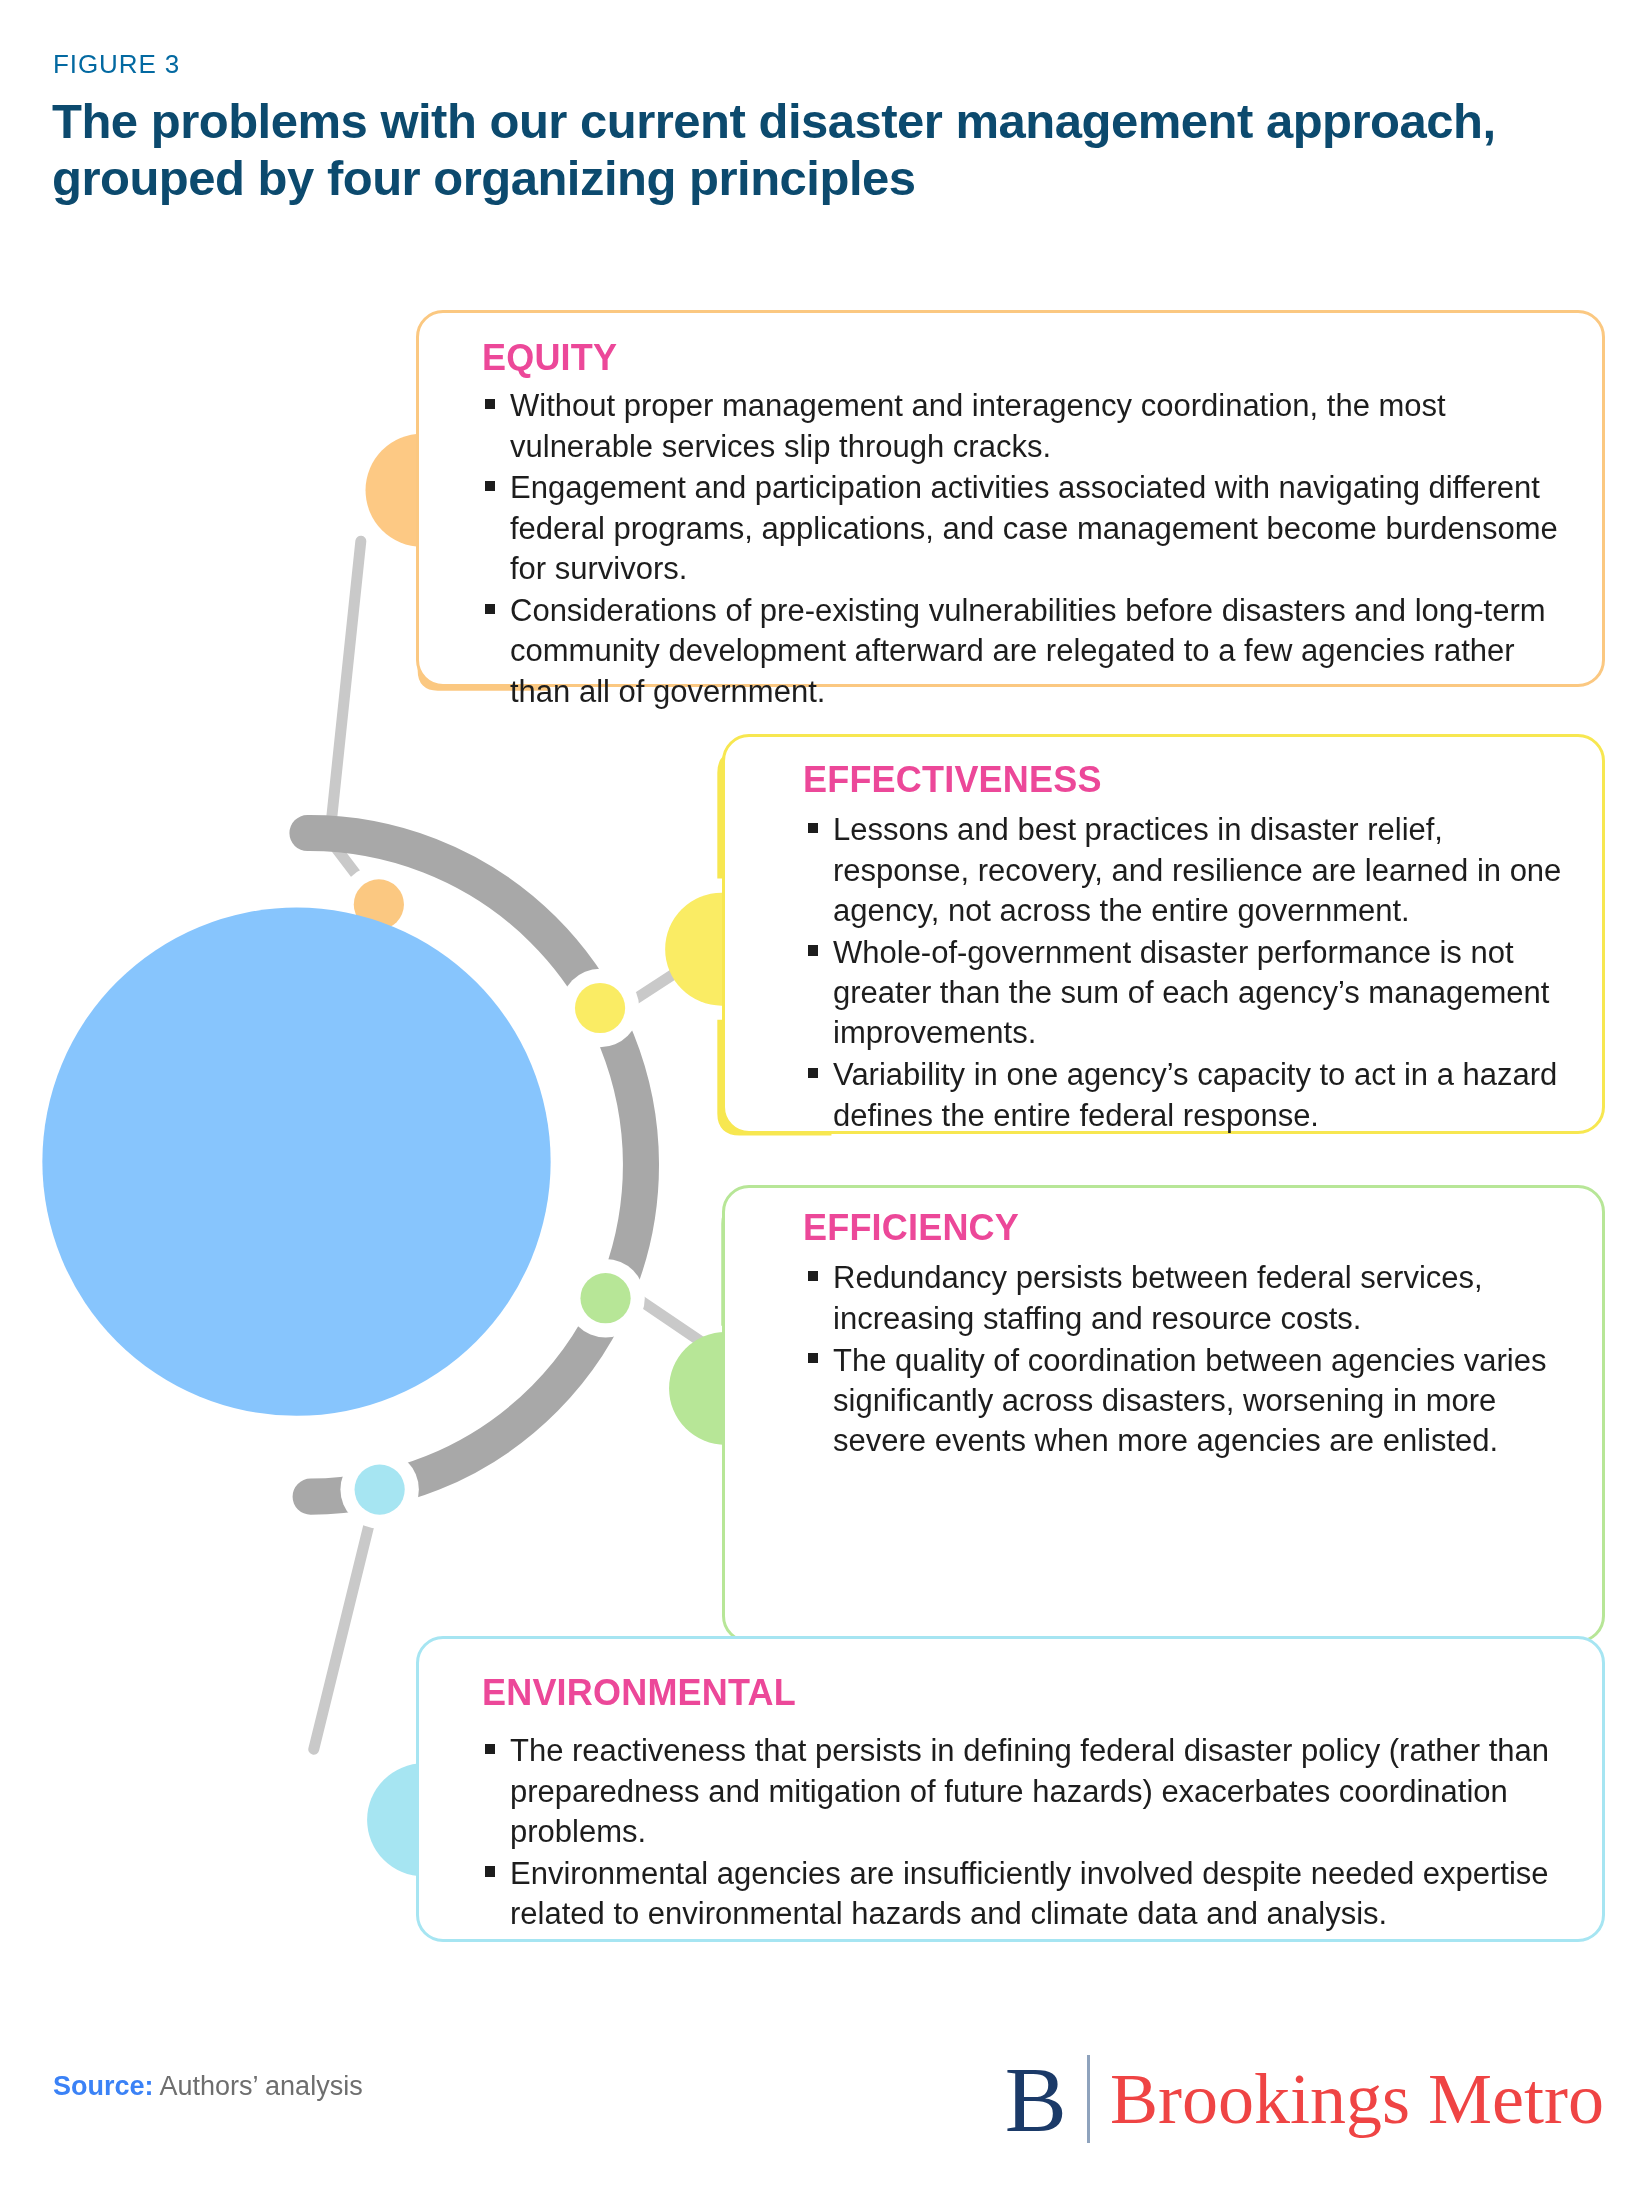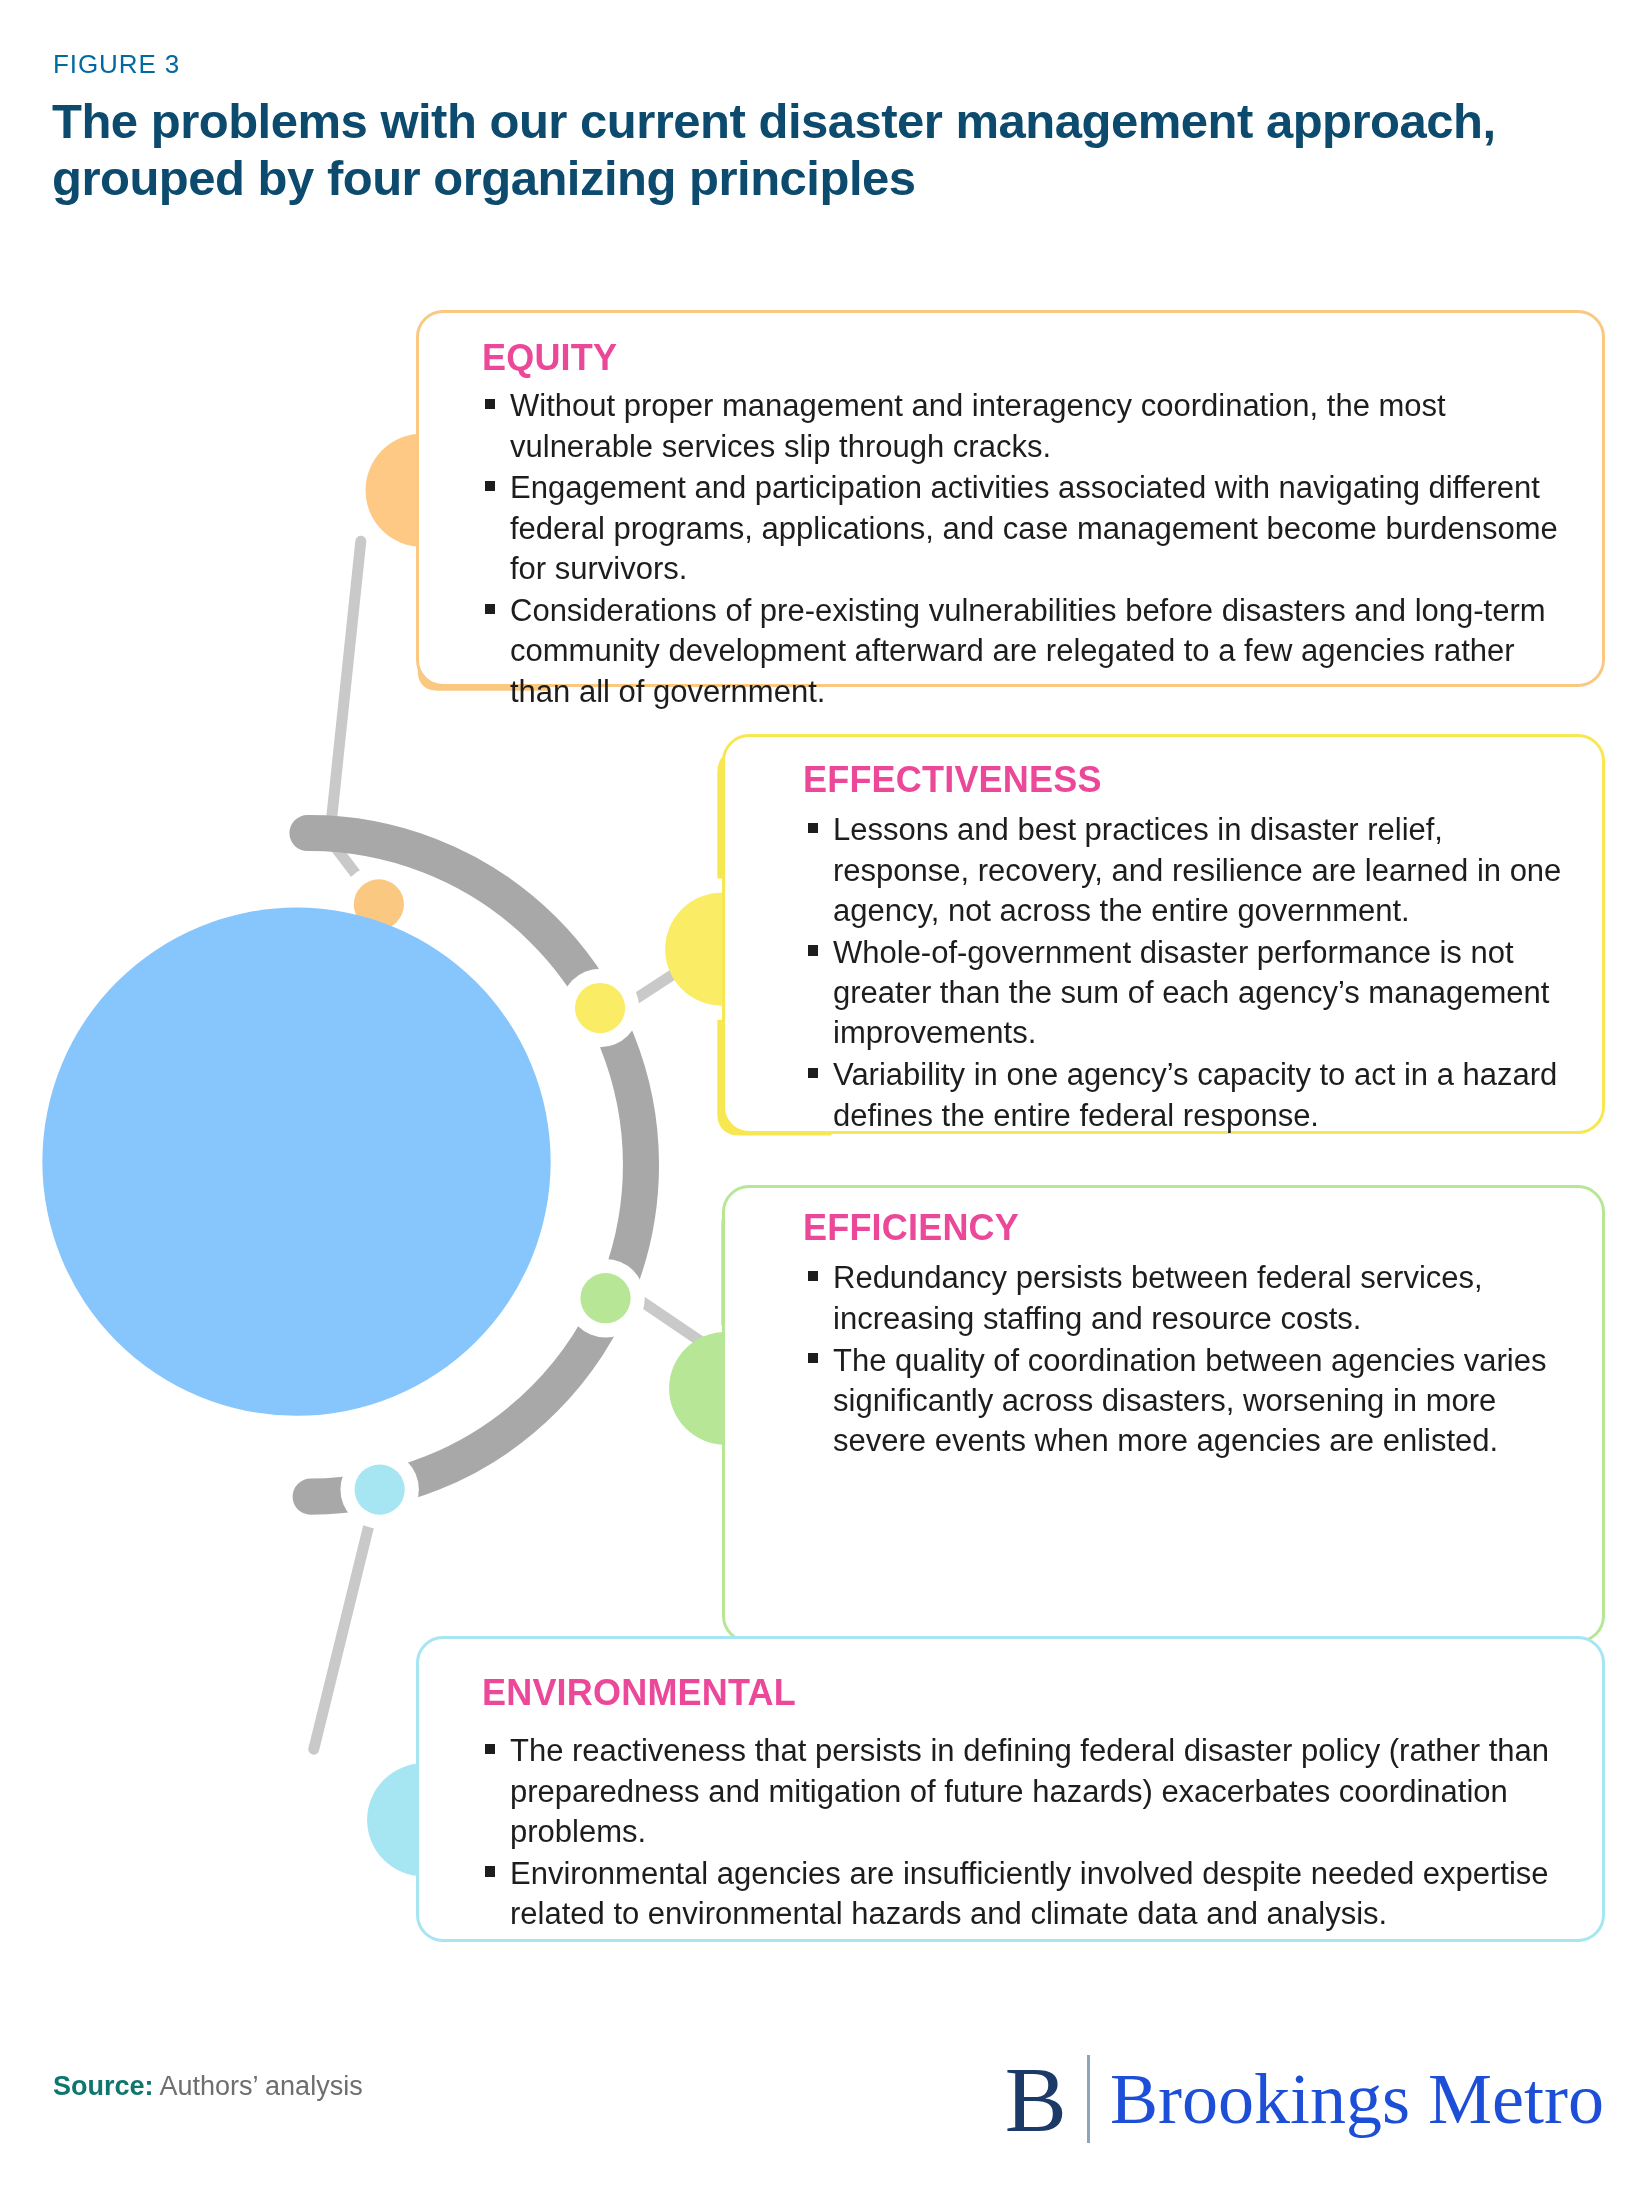--- a/index.html
+++ b/index.html
@@ -67,34 +67,34 @@
   
   #box-environmental{left:416px;top:1636px;width:1189px;height:306px;border-color:#A6E5F2;}
   #box-environmental .ptitle{margin:33px 0 17.3px 63px;font-size:36px;}
   #box-environmental .plist{margin:0 27px 0 61px;font-size:31px;line-height:1.3;}
   #box-environmental .plist li .bullet{top:12.6px;}
 
   
   .source{
     position:absolute;left:53px;top:2071px;font-size:27px;color:#6e6e6e;
   }
-  .source b{color:#0f766e;font-weight:700;}
+  .source b{color:#3b82f6;font-weight:700;}
   .logo{
     position:absolute;right:44px;top:2044px;height:110px;
     display:flex;align-items:center;color:#1c3d६a;
   }
   .logo-b{
     font-family:"Liberation Serif","DejaVu Serif",serif;
     font-size:93px;line-height:1;color:#1B3A68;font-weight:400;
     padding-right:20.4px;
   }
   .logo-div{width:2.4px;height:88px;background:#8fa3bd;}
   .logo-word{
     font-family:"Liberation Serif","DejaVu Serif",serif;
-    font-size:72px;line-height:1;color:#1d4ed8;padding-left:20.4px;white-space:nowrap;
+    font-size:72px;line-height:1;color:#ef4444;padding-left:20.4px;white-space:nowrap;
   }
 </style>
 </head>
 <body>
 
 <div class="stage">
 
   <div class="fig-label">FIGURE 3</div>
   <div class="fig-title">The problems with our current disaster management approach, grouped by four organizing principles</div>
 

